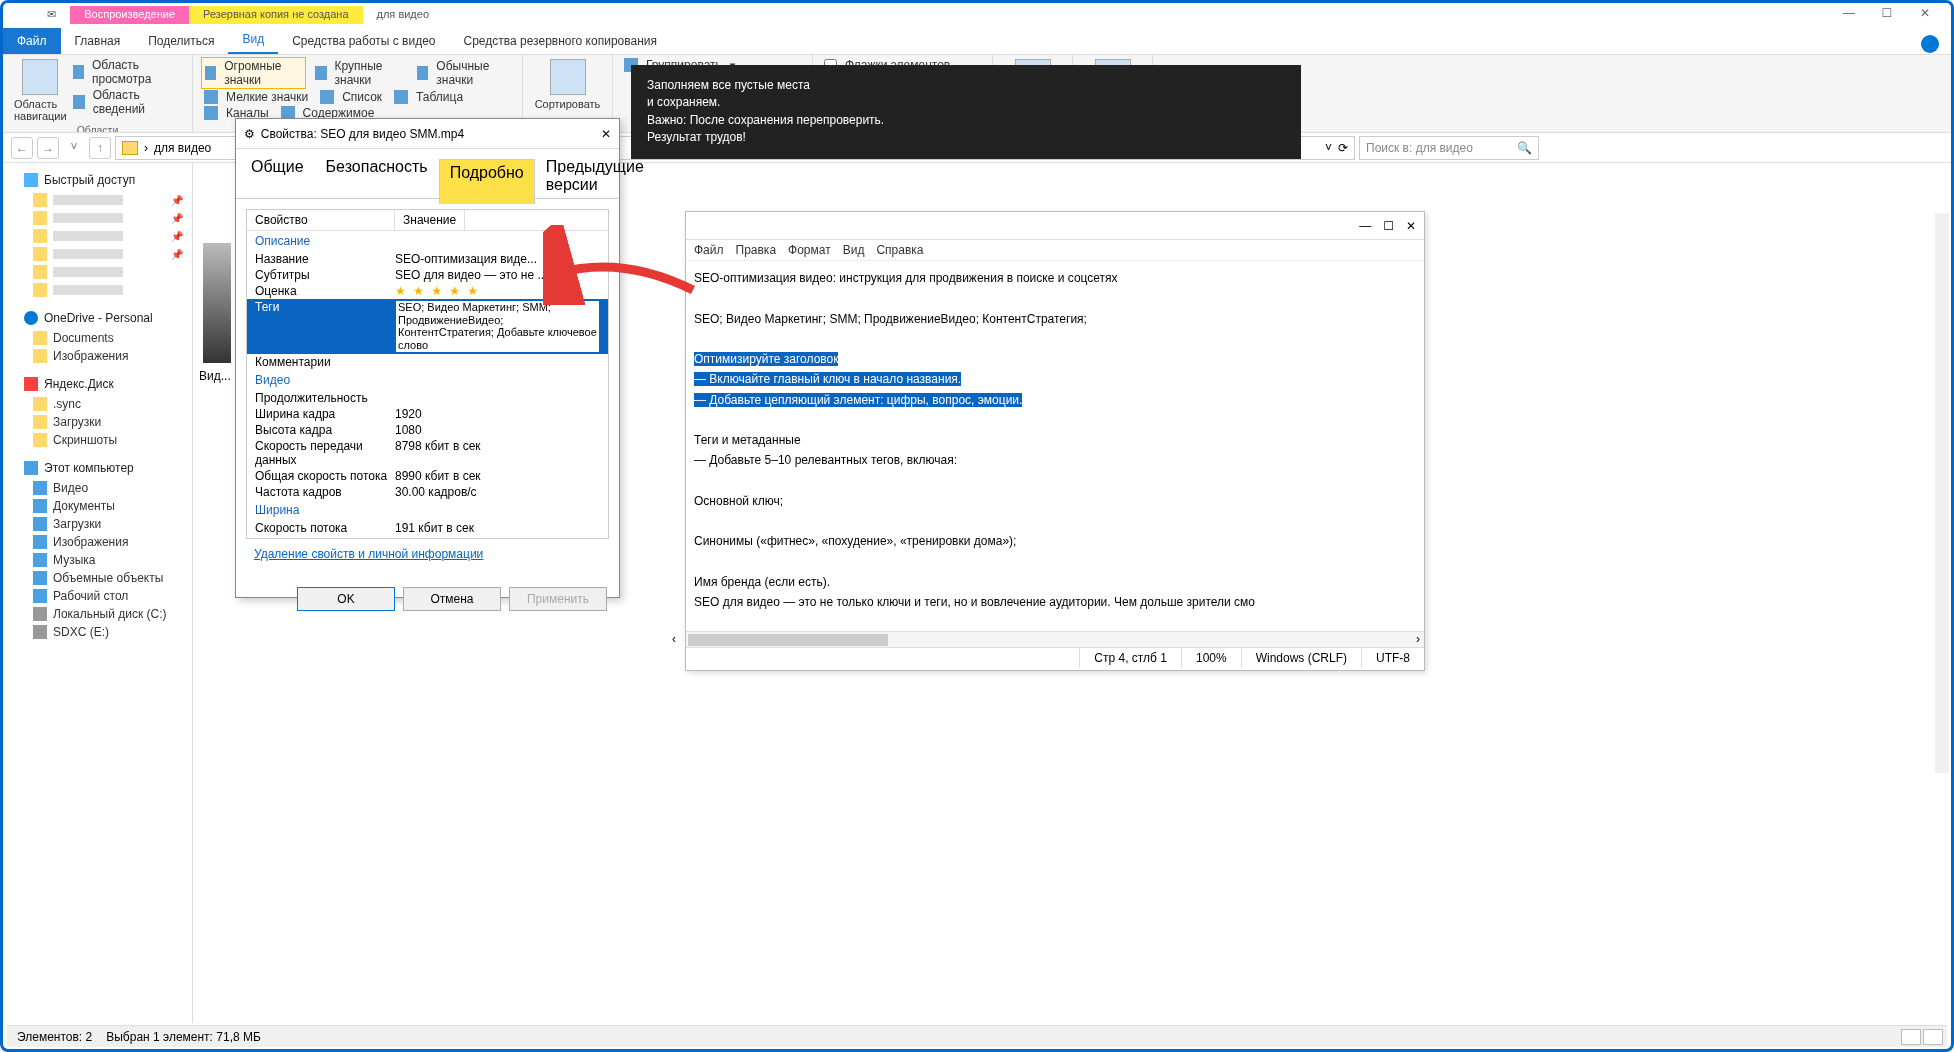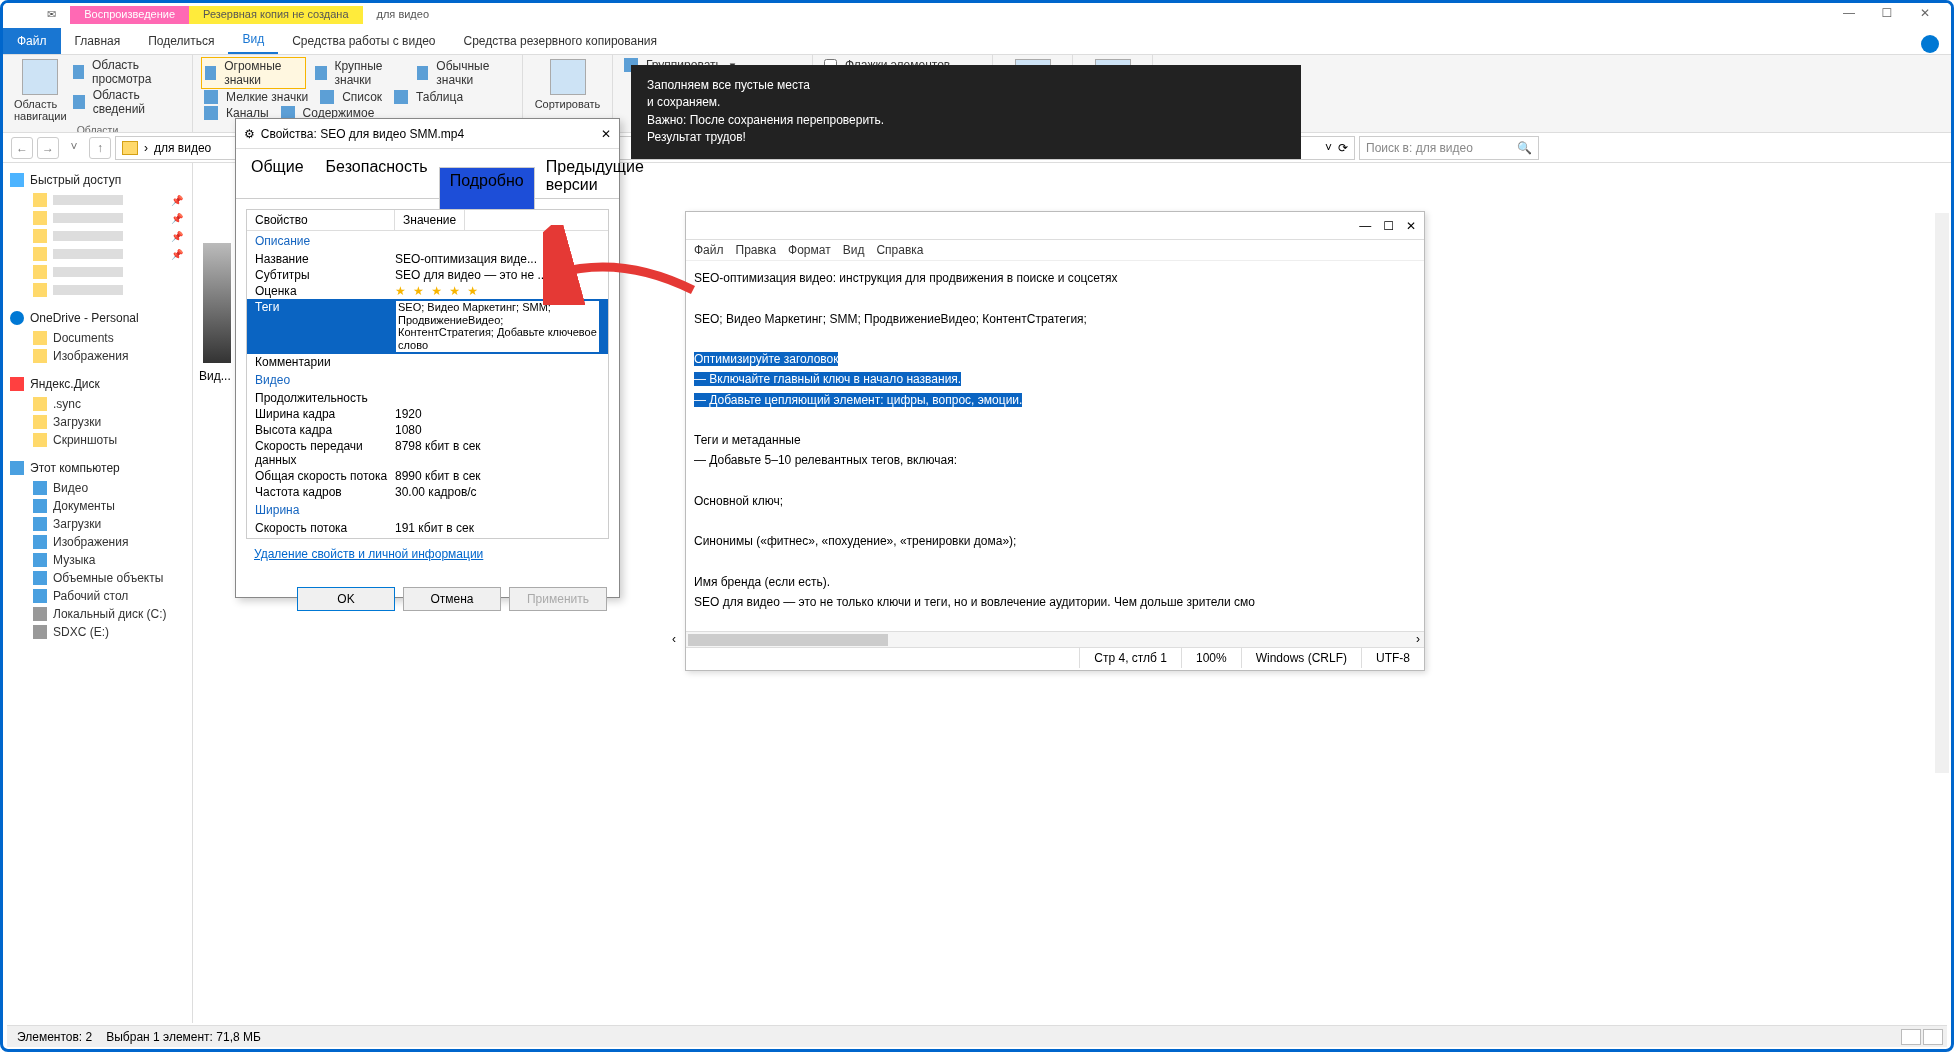--- a/index.html
+++ b/index.html
@@ -22,39 +22,39 @@
 .ritem.hl{border:1px solid #f7b500;background:#fff7e0}
 .ric{width:14px;height:14px;background:#5c9fd6;display:inline-block}
 .rbig{width:36px;height:36px;background:#cde3f5;border:1px solid #aaa;margin:2px auto}
 .addr{height:30px;display:flex;align-items:center;gap:4px;padding:0 8px;border-bottom:1px solid #ddd;background:#fff}
 .nav-btn{width:22px;height:22px;border:1px solid #ccc;border-radius:3px;text-align:center;line-height:20px;color:#777;cursor:default}
 .addr-box{flex:0 0 1240px;height:24px;border:1px solid #ccc;display:flex;align-items:center;padding:0 6px;gap:6px}
 .folder-ico{width:16px;height:14px;background:#ffd96b;border:1px solid #d4a015}
 .search-box{height:24px;border:1px solid #ccc;flex:0 0 180px;padding:0 6px;color:#888;display:flex;align-items:center;justify-content:space-between}
 .main{display:flex;height:calc(100% - 186px);position:relative}
 .sidebar{width:190px;border-right:1px solid #ddd;padding:6px 0;overflow:hidden}
-.side-h{padding:4px 7px;font-size:12px;color:#222;display:flex;align-items:flex-start;gap:6px}
+.side-h{padding:4px 21px;font-size:12px;color:#222;display:flex;align-items:flex-start;gap:6px}
 .side-h.bold{font-weight:400}
 .side-i{padding:2px 8px 2px 30px;font-size:12px;color:#333;display:flex;align-items:center;gap:6px;cursor:default}
 .pin{color:#888;margin-left:auto;font-size:10px}
 .sico{width:14px;height:14px;display:inline-block}
 .sico.star{background:#4db4ff}
 .sico.fold{background:#ffd96b}
 .sico.cloud{background:#0078d4;border-radius:50%}
 .sico.pc{background:#4aa0e0}
 .sico.disk{background:#999}
 .sico.blur{background:#ddd;width:70px;height:10px}
 .content{flex:1;position:relative;padding:20px 0 0 20px}
 .thumb{width:28px;height:120px;background:linear-gradient(#bbb,#333);position:absolute;top:80px;left:10px}
 .thumb-l{position:absolute;top:206px;left:6px;font-size:12px}
 .props{position:absolute;top:115px;left:232px;width:385px;height:480px;background:#fff;border:1px solid #888;box-shadow:3px 3px 8px rgba(0,0,0,.2);z-index:10}
 .props-t{height:30px;display:flex;align-items:center;padding:0 8px;justify-content:space-between;border-bottom:1px solid #ddd}
 .props-tabs{display:flex;border-bottom:1px solid #ccc;padding:4px 4px 0}
 .ptab{padding:4px 10px;font-size:16px;border:1px solid transparent;border-bottom:none;cursor:default}
-.ptab.act{border-color:#ccc;background:#1d4ed8;position:relative;top:14px}
+.ptab.act{border-color:#ccc;background:#fde047;position:relative;top:6px}
 .props-body{padding:10px}
 .plist{border:1px solid #ccc;height:330px;overflow:hidden;position:relative}
 .plist-h{display:flex;border-bottom:1px solid #ddd;background:#fff}
 .plist-h span{padding:3px 8px;font-size:12px;border-right:1px solid #ddd}
 .plist-h span:first-child{width:148px}
 .psec{padding:3px 8px;color:#1565c0;font-size:12px}
 .prow{display:flex;padding:1px 8px;font-size:12px}
 .prow .pk{width:140px}
 .prow.sel{background:#0a64c2;color:#fff}
 .prow.sel .pv{background:#fff;color:#000;border:1px solid #0a64c2;padding:0 2px;flex:1}

